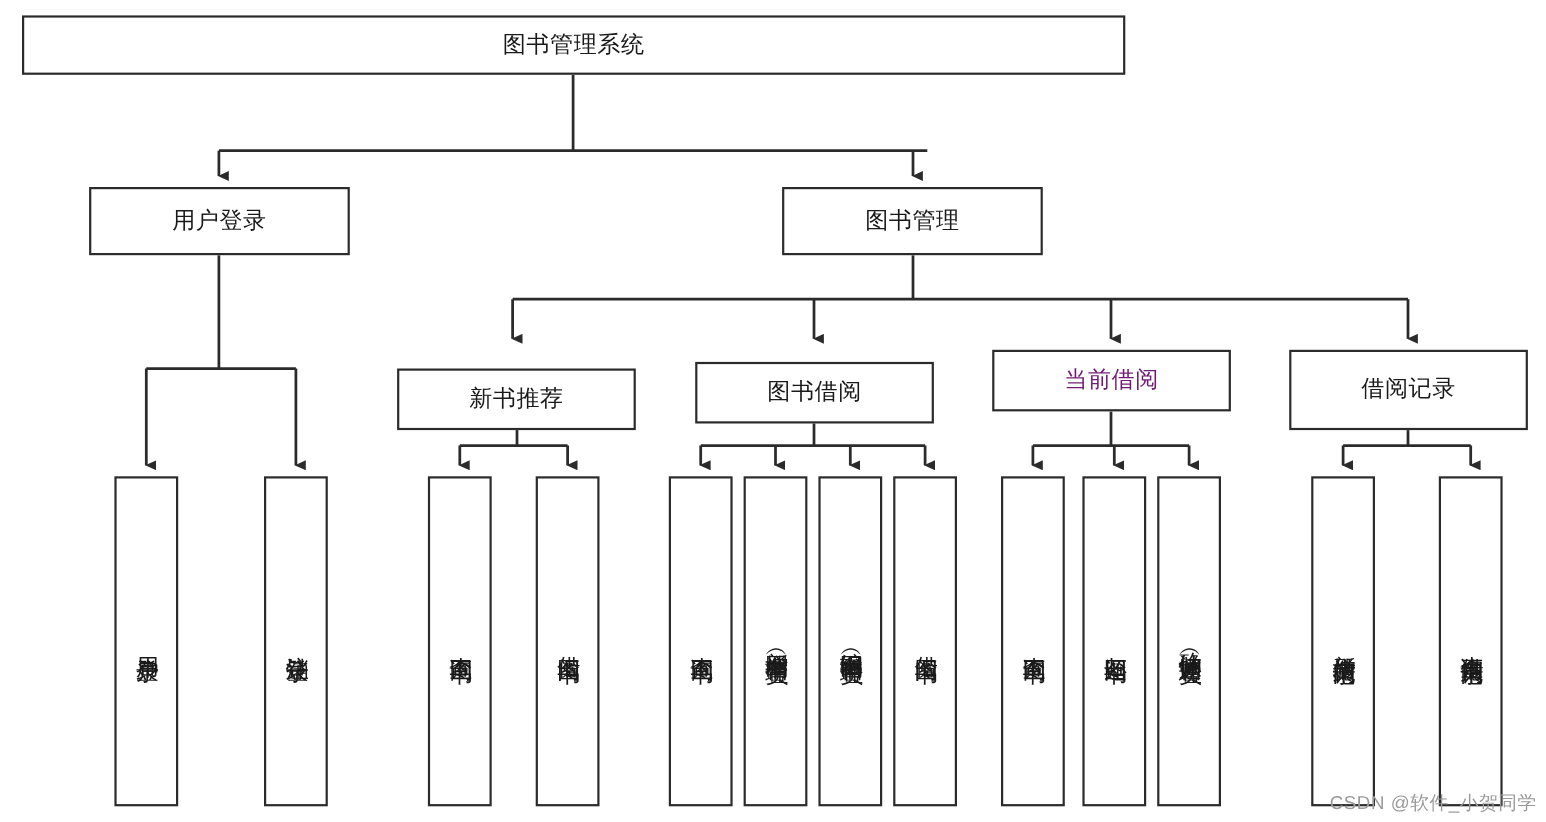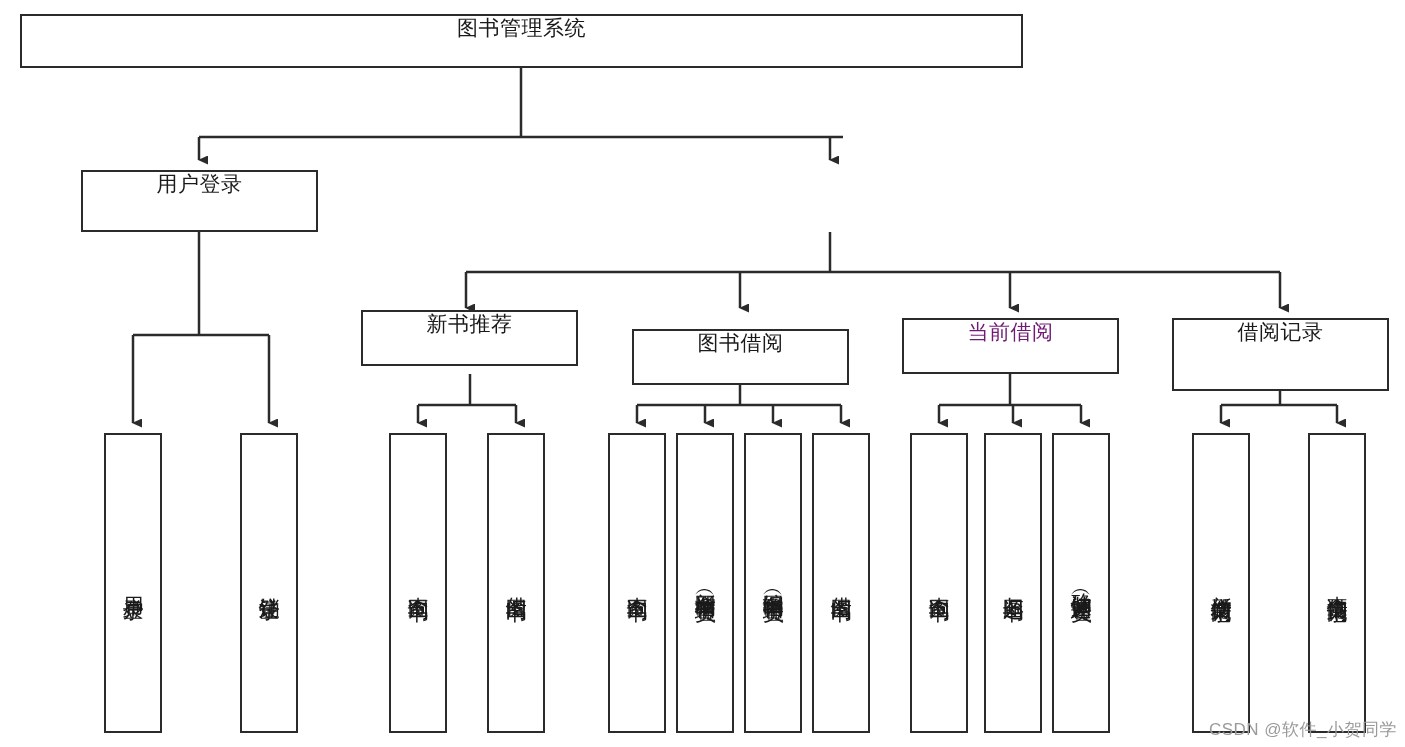--- a/index.html
+++ b/index.html
@@ -25,20 +25,21 @@
     width: 1405px;
     height: 747px;
     pointer-events: none;
   }
   .node {
     position: absolute;
     box-sizing: border-box;
     background: #ffffff;
     border: 2px solid #2b2b2b;
     display: flex;
+    align-items: center;
     justify-content: center;
     color: #1a1a1a;
   }
   .node-label {
     display: block;
     text-align: center;
     line-height: 1.18;
     white-space: pre;
   }
   .node.h .node-label {
@@ -128,22 +129,25 @@
     </g>
   </svg>
 
   <div class="node root h" style="left: 20px; top: 14px; width: 1003px; height: 54px; border-color: rgb(43, 43, 43); background: rgb(255, 255, 255); color: rgb(26, 26, 26);">
     <span class="node-label">图书管理系统</span>
   </div>
 
   <div class="node h" style="left: 81px; top: 170px; width: 237px; height: 62px; border-color: rgb(43, 43, 43); background: rgb(255, 255, 255); color: rgb(26, 26, 26);">
     <span class="node-label">用户登录</span>
   </div>
+  <div class="node h" style="left: 711px; top: 170px; width: 237px; height: 62px; border-color: rgb(43, 43, 43); background: rgb(255, 255, 255); color: rgb(26, 26, 26);">
+    <span class="node-label">图书管理</span>
+  </div>
 
-  <div class="node h" style="left: 361px; top: 310px; width: 217px; height: 56px; border-color: rgb(43, 43, 43); background: rgb(255, 255, 255); color: rgb(26, 26, 26);">
+  <div class="node h" style="left: 361px; top: 335px; width: 217px; height: 56px; border-color: rgb(43, 43, 43); background: rgb(255, 255, 255); color: rgb(26, 26, 26);">
     <span class="node-label">新书推荐</span>
   </div>
   <div class="node h" style="left: 632px; top: 329px; width: 217px; height: 56px; border-color: rgb(43, 43, 43); background: rgb(255, 255, 255); color: rgb(26, 26, 26);">
     <span class="node-label">图书借阅</span>
   </div>
   <div class="node h" style="left: 902px; top: 318px; width: 217px; height: 56px; border-color: rgb(43, 43, 43); background: rgb(255, 255, 255); color: #701a75;">
     <span class="node-label">当前借阅</span>
   </div>
   <div class="node h" style="left: 1172px; top: 318px; width: 217px; height: 73px; border-color: rgb(43, 43, 43); background: rgb(255, 255, 255); color: rgb(26, 26, 26);">
     <span class="node-label">借阅记录</span>

